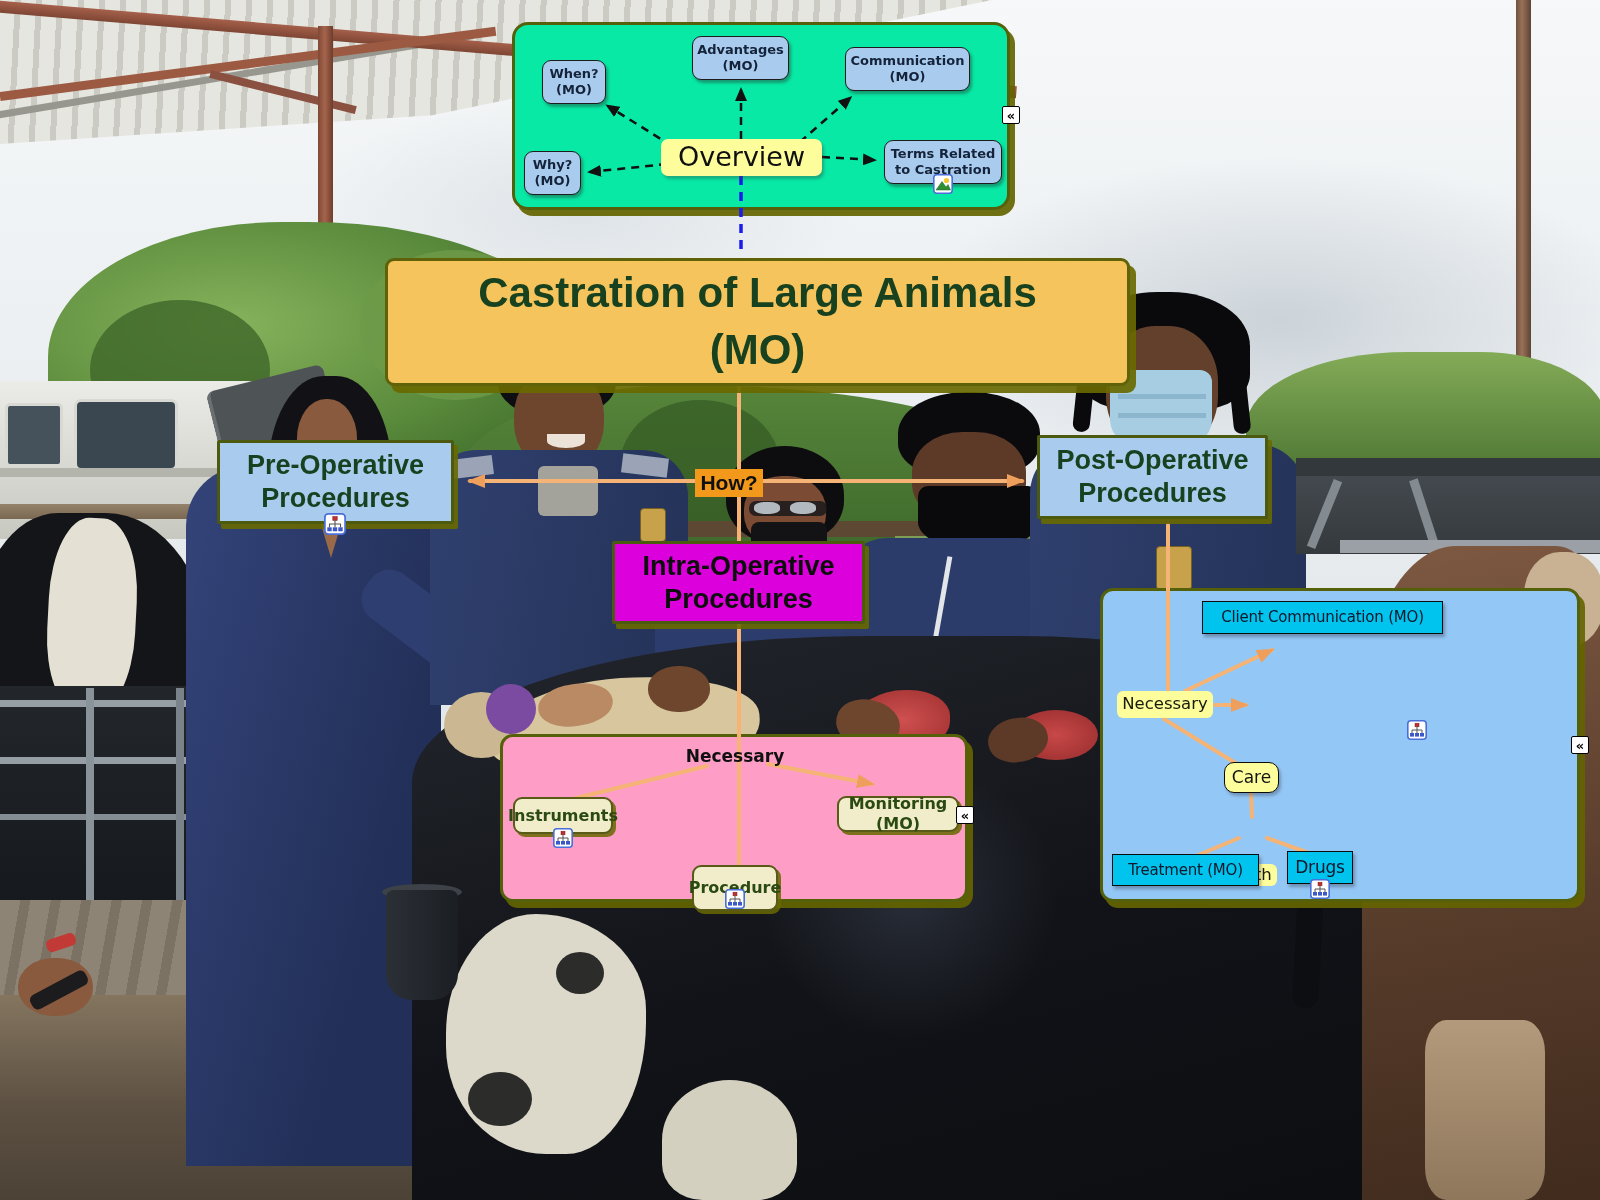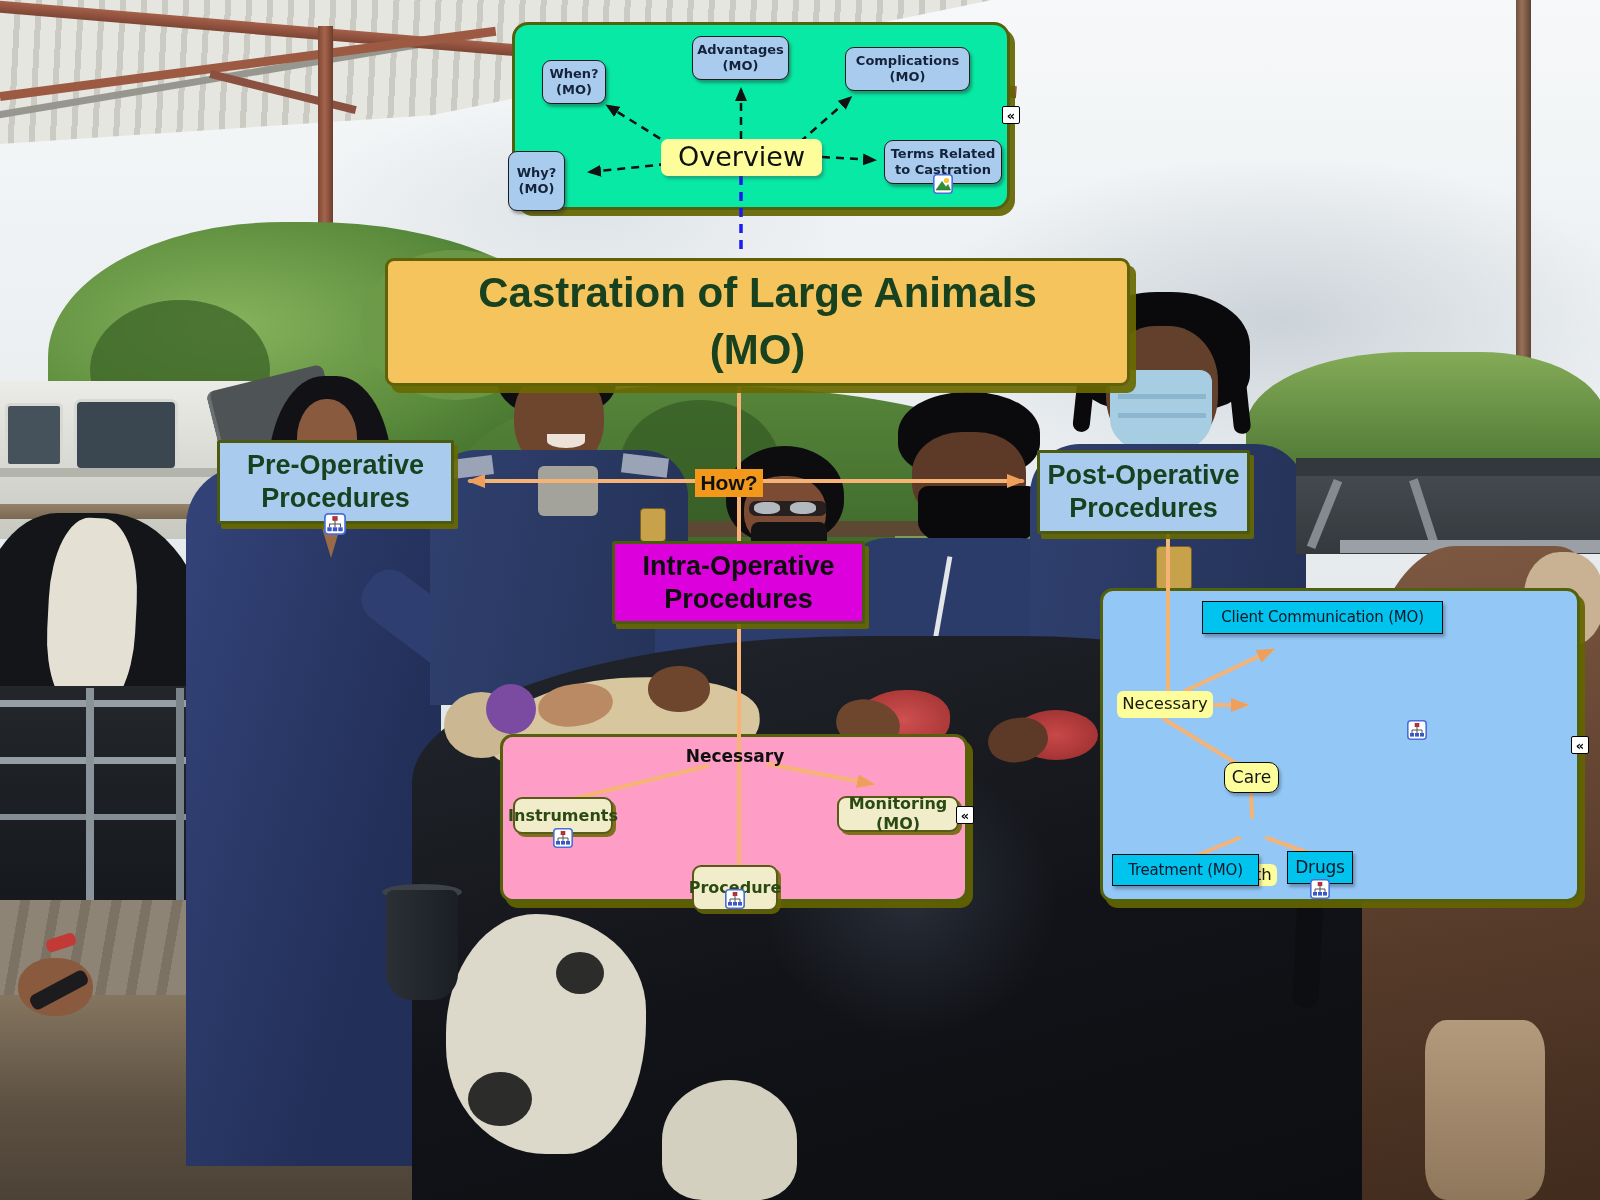--- a/index.html
+++ b/index.html
@@ -193,42 +193,42 @@
       <line x1="667" y1="164" x2="590" y2="172" marker-end="url(#barr)"></line>
       <line x1="822" y1="157" x2="874" y2="160" marker-end="url(#barr)"></line>
     </g>
     <line x1="741" y1="176" x2="741" y2="256" stroke="#1b1bf0" stroke-width="3.5" stroke-dasharray="9 7"></line>
   </svg>
 
   <div class="node small-blue" style="left:542px;top:60px;width:64px;height:44px">When?
 (MO)</div>
   <div class="node small-blue" style="left:692px;top:36px;width:97px;height:44px">Advantages
 (MO)</div>
-  <div class="node small-blue" style="left:845px;top:47px;width:125px;height:44px">Complications
-(MO)</div>
-  <div class="node small-blue" style="left:508px;top:151px;width:57px;height:60px">Why?
+  <div class="node small-blue" style="left:845px;top:47px;width:125px;height:44px">Communication
+(MO)</div>
+  <div class="node small-blue" style="left:524px;top:151px;width:57px;height:44px">Why?
 (MO)</div>
   <div class="node small-blue" style="left:884px;top:140px;width:118px;height:44px">Terms Related
 to Castration</div>
   <div class="node overview-label" style="left:661px;top:139px;width:161px;height:37px">Overview</div>
   <span class="icon" style="left:933px;top:174px">
     <svg viewBox="0 0 20 20">
         <rect x="0.8" y="0.8" width="18.4" height="18.4" rx="3" fill="#fff" stroke="#4a6fd8" stroke-width="1.6"></rect>
         <circle cx="13.5" cy="6.5" r="2.6" fill="#f5c832"></circle>
         <path d="M3 16 L9 7.5 L13 13 L15 10.5 L17.5 16 Z" fill="#2f8f35" stroke="#1d6b24" stroke-width="0.5"></path>
       </svg>
   </span>
 
   <div class="node main-title" style="left:385px;top:258px;width:745px;height:128px">Castration of Large Animals
 (MO)</div>
 
   <div class="node how" style="left:695px;top:469px;width:68px;height:28px">How?</div>
   <div class="node proc pre-post" style="left:217px;top:440px;width:237px;height:84px">Pre-Operative
 Procedures</div>
-  <div class="node proc pre-post" style="left:1037px;top:450px;width:213px;height:84px">Post-Operative
+  <div class="node proc pre-post" style="left:1037px;top:435px;width:231px;height:84px">Post-Operative
 Procedures</div>
   <div class="node proc intra" style="left:612px;top:541px;width:253px;height:83px">Intra-Operative
 Procedures</div>
   <span class="icon" style="left:324px;top:513px;width:22px;height:22px">
     <svg viewBox="0 0 20 20">
         <rect x="0.8" y="0.8" width="18.4" height="18.4" rx="3" fill="#fff" stroke="#4a6fd8" stroke-width="1.6"></rect>
         <rect x="8" y="3.2" width="4" height="3.6" fill="#c03030" stroke="#802020" stroke-width="0.5"></rect>
         <path d="M10 6.8 V10 M10 10 H5 V13 M10 10 H15 V13 M10 10 V13" stroke="#555" stroke-width="1" fill="none"></path>
         <rect x="3" y="13" width="4" height="3.6" fill="#3c58c8"></rect>
         <rect x="8" y="13" width="4" height="3.6" fill="#3c58c8"></rect>

